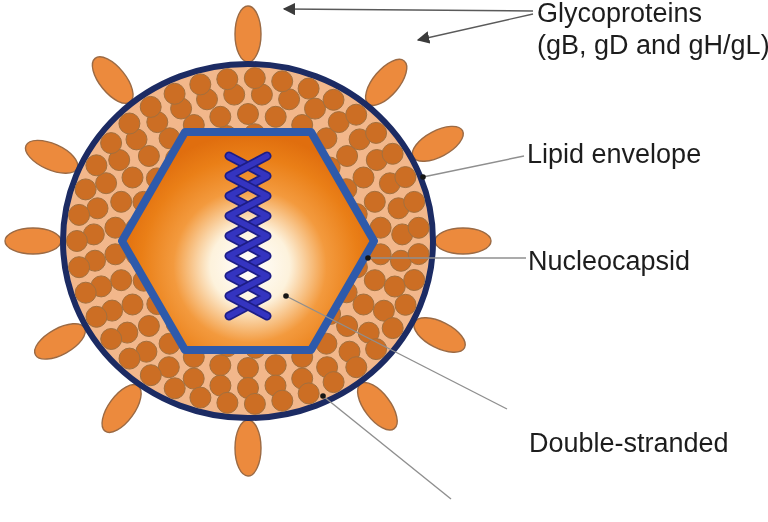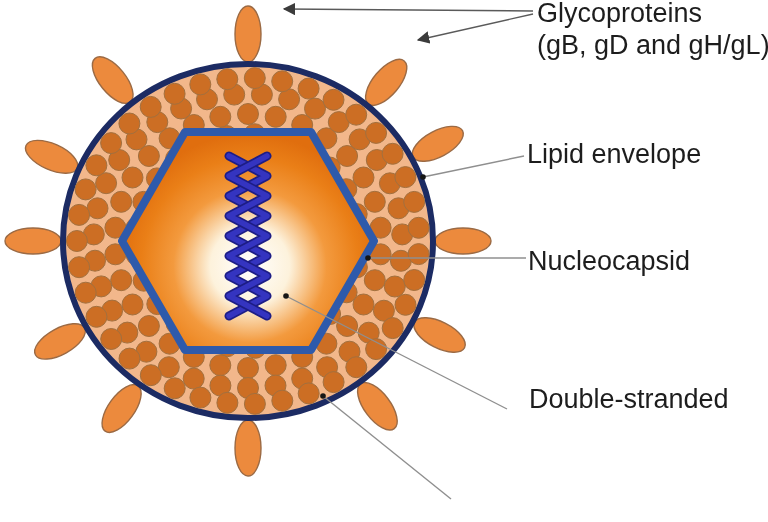--- a/index.html
+++ b/index.html
@@ -1,21 +1,21 @@
 <!DOCTYPE html>
 <html><head>
 <meta charset="utf-8">
 <style>
   html,body{margin:0;padding:0;background:#fff;}
   .stage{position:relative;width:768px;height:502px;background:#fff;overflow:hidden;
          font-family:"Liberation Sans",sans-serif;}
   .stage svg{position:absolute;left:0;top:0;}
   .label{position:absolute;font-size:27px;line-height:32px;white-space:nowrap;color:#1d1d1d;}
   .label.two-line{line-height:32px;}
-  .label.dna{line-height:34px;}
+  .label.dna{line-height:34px;margin-top:44px;}
 </style>
 </head>
 <body>
 
 <div class="stage">
 
   <svg id="virus-svg" width="768" height="522" viewBox="0 0 768 522">
     <defs>
       <radialGradient id="capsidGrad" gradientUnits="userSpaceOnUse" cx="250" cy="266" r="132">
         <stop offset="0" stop-color="#ffffff"></stop>

